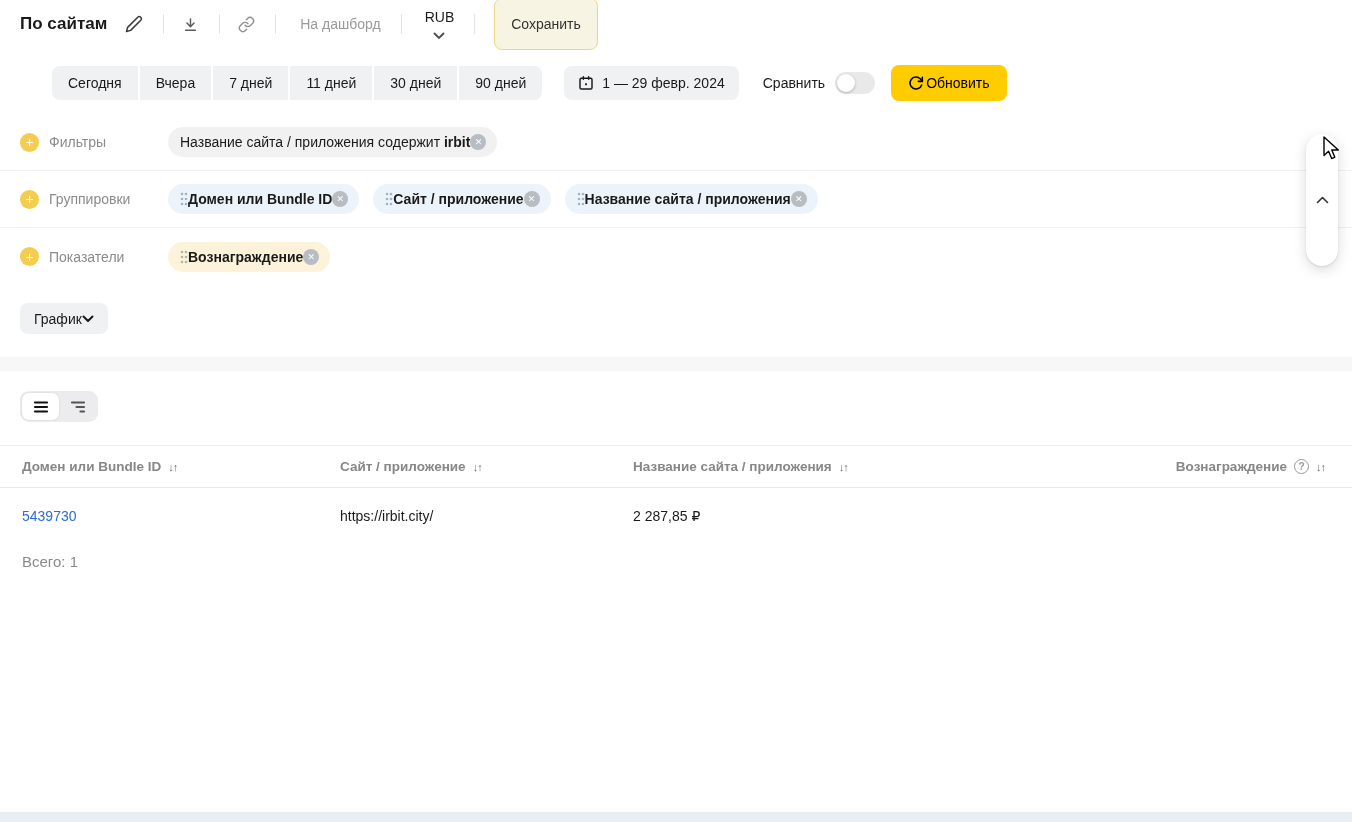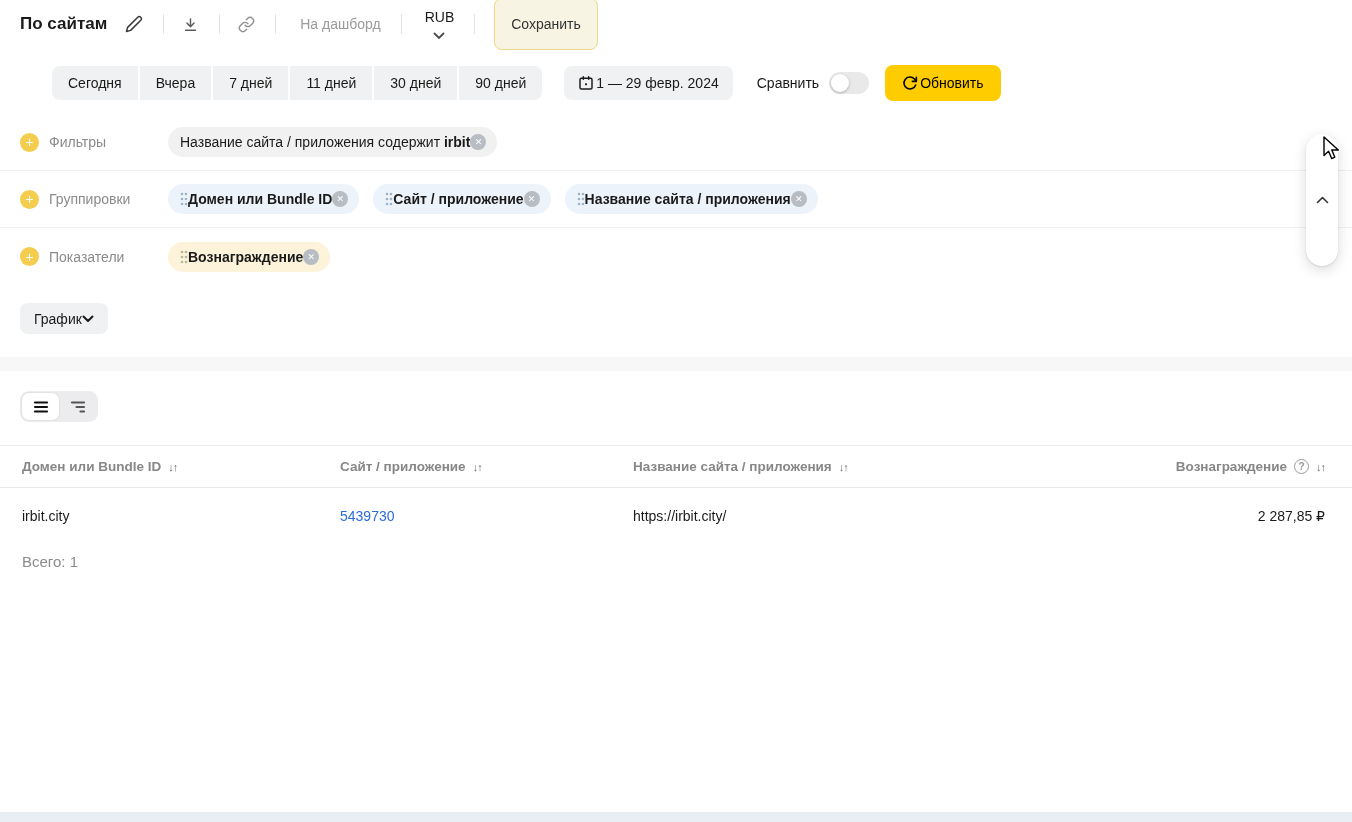--- a/index.html
+++ b/index.html
@@ -22,21 +22,21 @@
     margin-left:19px; padding:17px 16px; background:#f8f4e3;
     border:1.5px solid #eed784; border-radius:8px; color:#333; font-size:14px; cursor:pointer;
   }
 
   
   .toolbar { display:flex; align-items:center; margin:17px 0 0 20px; }
   .preset-group { display:flex; gap:2px;padding-left:32px; }
   .preset { background:#f0f1f2; height:34px; display:flex; align-items:center; padding:0 16px; cursor:pointer; }
   .preset:first-child { border-radius:8px 0 0 8px; }
   .preset:last-child { border-radius:0 8px 8px 0; }
-  .date-btn { margin-left:22px; height:34px; display:flex; align-items:center; gap:2px;
+  .date-btn { margin-left:22px; height:34px; display:flex; align-items:center; gap:8px;
     background:#f0f1f2; border-radius:8px; padding:0 14px; cursor:pointer; }
   .compare-label { margin-left:24px; }
   .toggle { margin-left:10px; width:40px; height:22px; border-radius:11px; background:#e9e9e9;
     position:relative; cursor:pointer; }
   .toggle .knob { position:absolute; left:2px; top:2px; width:18px; height:18px; border-radius:50%;
     background:#fff; box-shadow:0 1px 3px rgba(0,0,0,.25); }
   .refresh-btn { margin-left:16px; height:36px; display:flex; align-items:center; gap:2px;
     background:#fc0; border:none; border-radius:8px; padding:0 17px; font-size:14px;
     color:#000; cursor:pointer; font-family:inherit; }
 
@@ -78,21 +78,21 @@
   .t-grid { display:grid; grid-template-columns:318px 293px 1fr 200px;
     padding:0 27px 0 22px; align-items:center; }
   .t-head { height:43px; border-top:1px solid #ededed; border-bottom:1px solid #e9e9e9; }
   .th { color:#878787; font-weight:700; font-size:13.5px; display:flex; align-items:center; gap:7px; }
   .th.num { justify-content:flex-end; }
   .sort-icon { font-size:11px; color:#6e6e6e; letter-spacing:-1px; cursor:pointer; font-weight:400; }
   .q-icon { width:15px; height:15px; border:1.4px solid #9a9a9a; border-radius:50%; color:#9a9a9a;
     font-size:10px; font-weight:700; display:flex; align-items:center; justify-content:center; cursor:pointer; }
   .t-row { height:55px; }
   .td { font-size:14px; color:#1a1a1a; }
-  .td.num { text-align:right; }
+  .td.num { }
   .td a { color:#2b6cd9; text-decoration:none; cursor:pointer; }
   .total { margin:10px 0 0 22px; color:#8a8a8a; font-size:15px; }
 
   
   .float-pill { position:absolute; right:14px; top:134px; width:32px; height:132px; background:#fff;
     border-radius:16px; box-shadow:0 1px 2px rgba(0,0,0,.10), 0 4px 14px rgba(0,0,0,.14);
     display:flex; align-items:center; justify-content:center; cursor:pointer; }
 
   
   .cursor { position:absolute; left:1322px; top:136px; pointer-events:none; }
@@ -345,21 +345,20 @@
       <span class="sort-icon">↓↑</span>
     </span>
     <span class="th num">
       <span>Вознаграждение</span>
       <span class="q-icon">?</span>
       <span class="sort-icon">↓↑</span>
     </span>
   </div>
 
   <div class="t-grid t-row">
-    <span class="td">irbit.city</span>
     <span class="td"><a>5439730</a></span>
     <span class="td">https://irbit.city/</span>
     <span class="td num">2 287,85 ₽</span>
   </div>
 
   <div class="total">Всего: 1</div>
 </div>
 
 
 <div class="float-pill">

